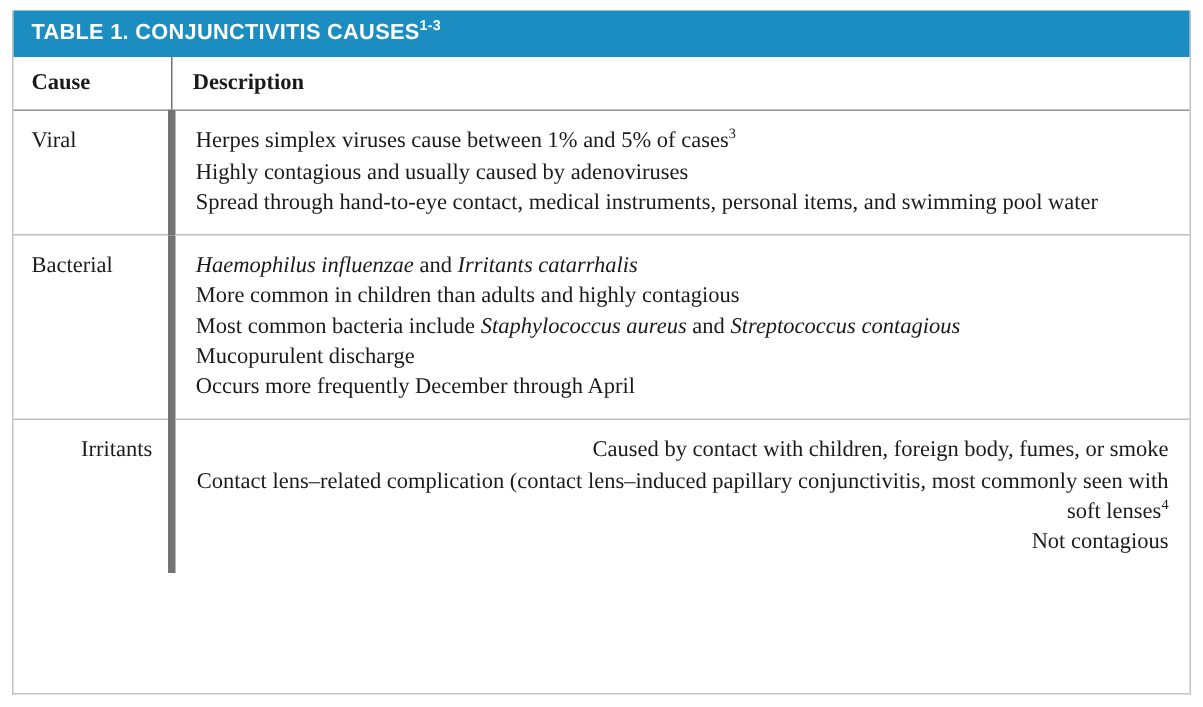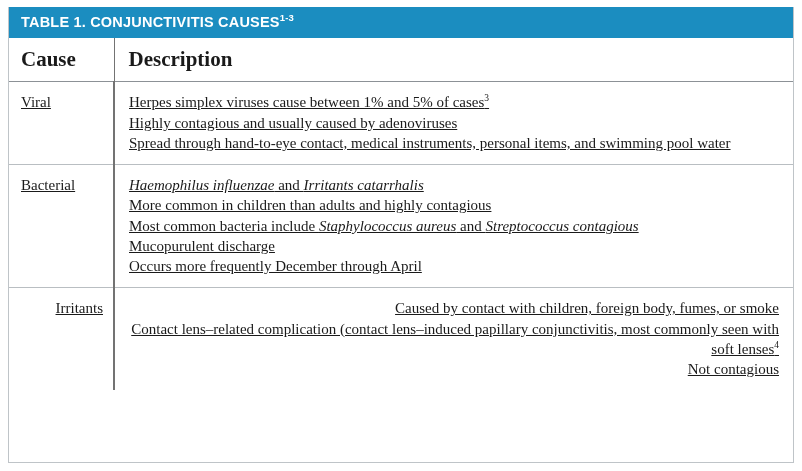--- a/index.html
+++ b/index.html
@@ -49,47 +49,46 @@
     border-collapse: collapse;
     width: 100%;
     table-layout: fixed;
   }
   col.c-cause { width: 105px; }
   col.c-desc  { width: auto; }
 
   thead th {
     font-family: "Liberation Serif", serif;
     font-weight: bold;
-    font-size: 21px;
+    font-size: 15px;
     text-align: left;
     padding: 9px 10px 9px 12px;
     border-bottom: 1.5px solid #8c9196;
     vertical-align: middle;
     color: #1a1a1a;
   }
   thead th.col-desc {
     border-left: 1px solid #737373;
     padding-left: 14px;
   }
   tbody td {
     font-family: "Liberation Serif", serif;
     font-size: 15px;
     color: #1a1a1a;
     vertical-align: top;
     padding: 10px 10px 11px 12px;
     border-bottom: 1px solid #b9bec2;
     line-height: 1.35;
-    text-decoration: underline;
   }
   tbody tr:last-child td {
     border-bottom: none;
     text-align: right;
   }
   tbody td.col-desc {
-    border-left: 2px solid #737373;
+    border-left: 5px solid #737373;
     padding-left: 14px;
     padding-right: 14px;
   }
   .line { display: block; }
   .line i { font-style: italic; }
   .line sup {
     font-size: 9.5px;
     vertical-align: super;
     line-height: 0;
   }

